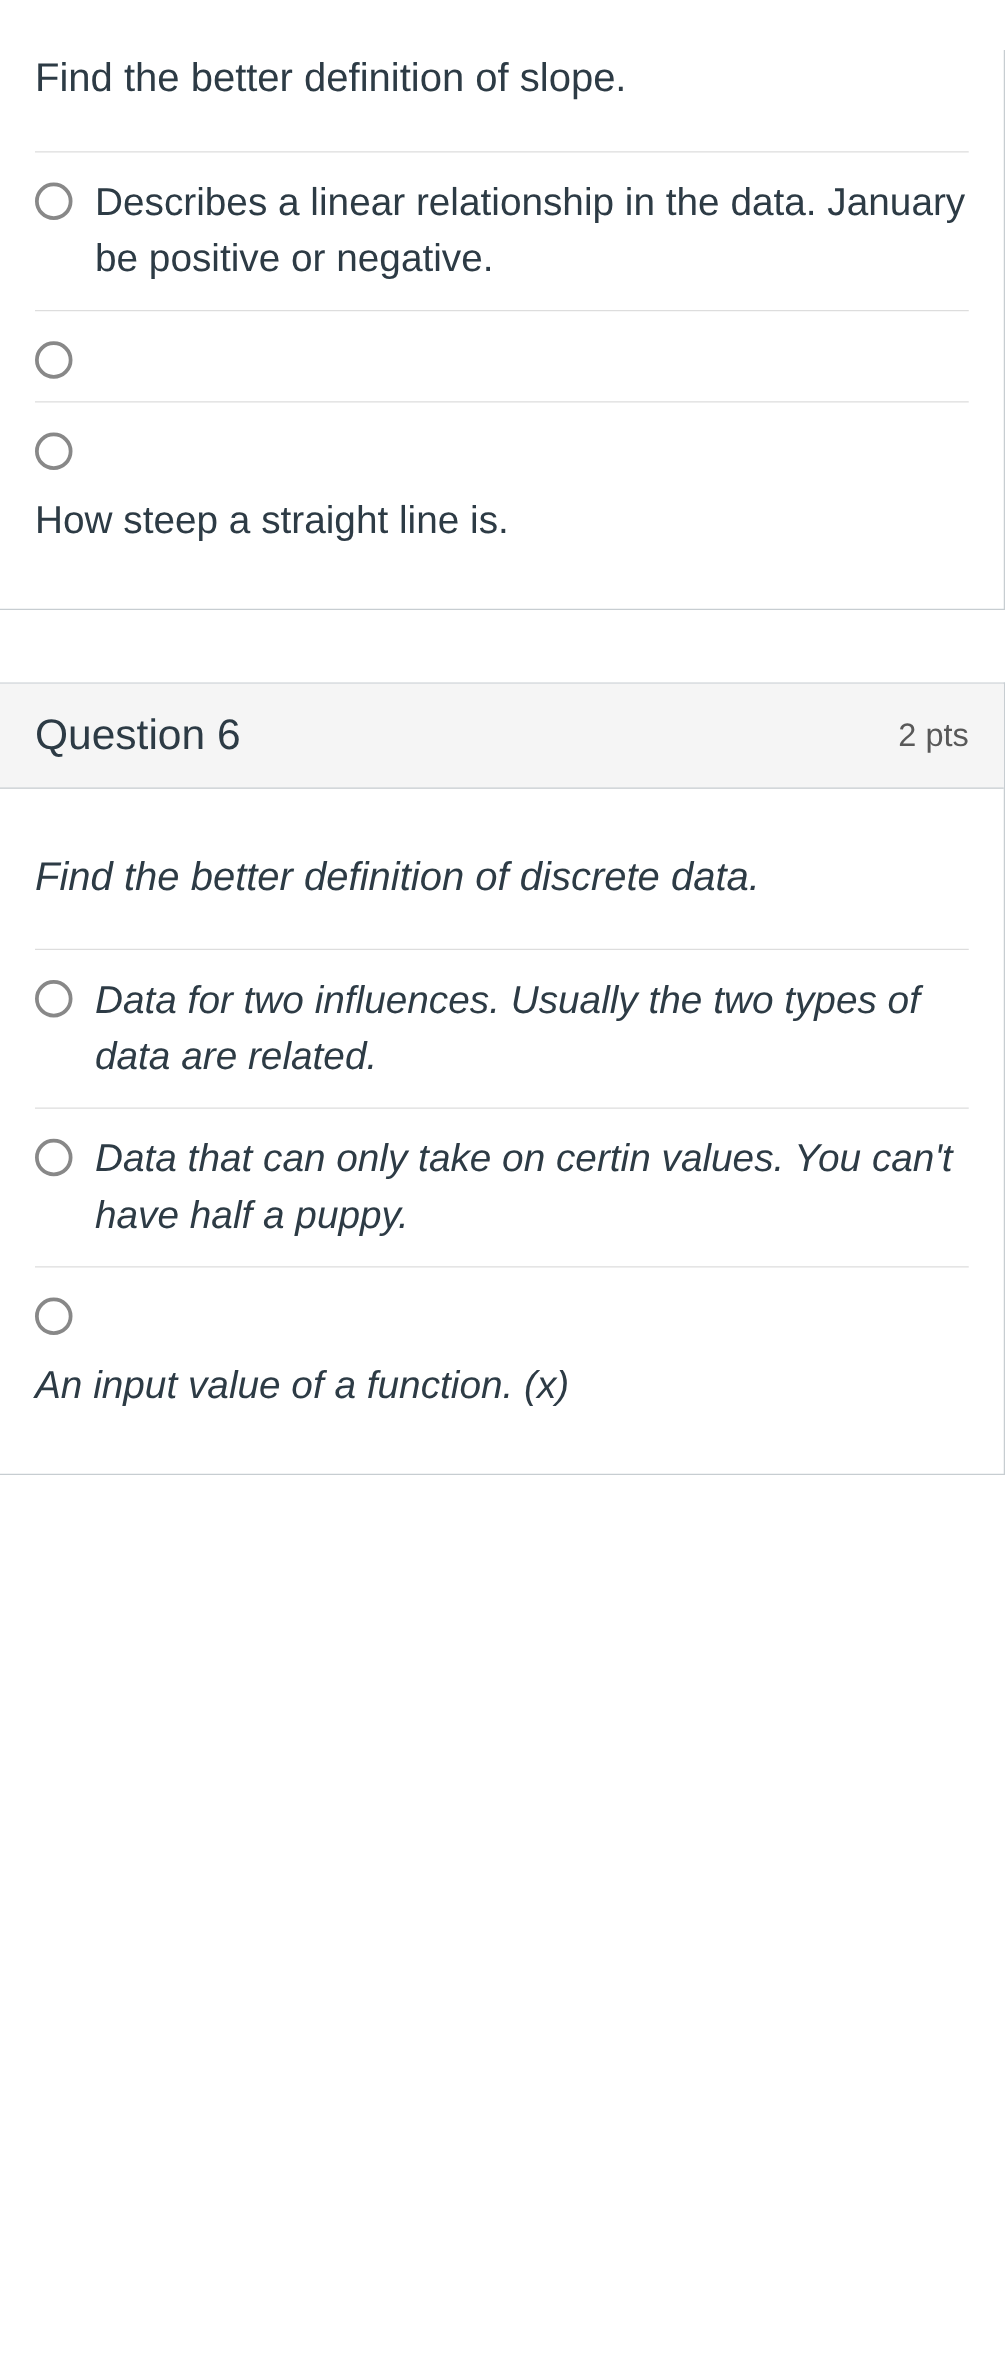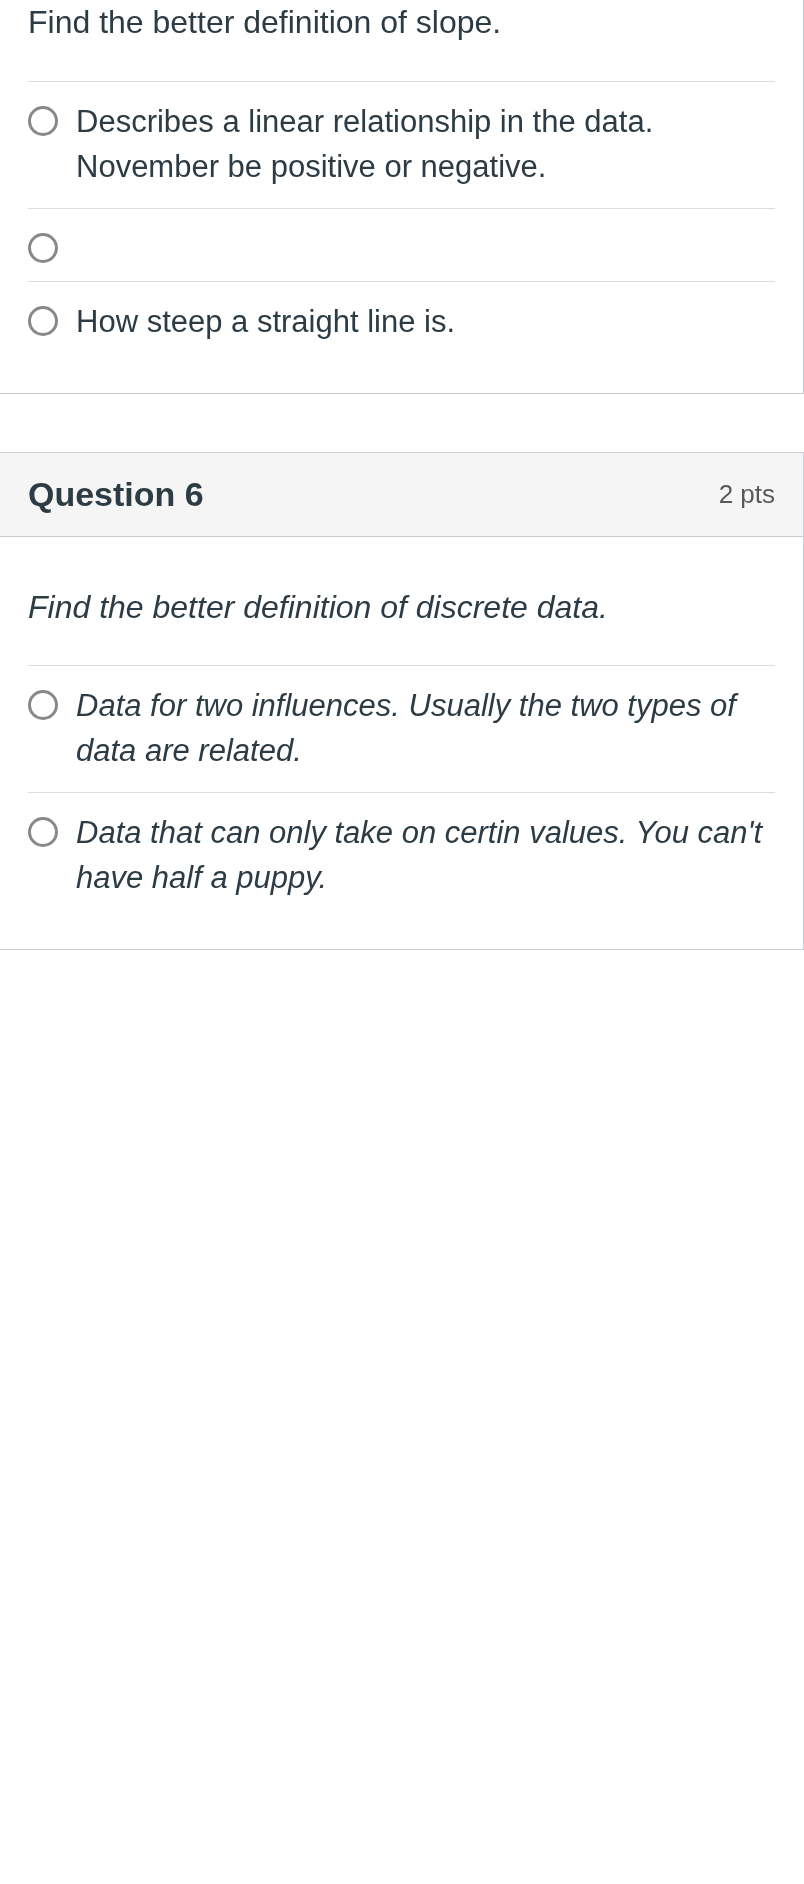--- a/index.html
+++ b/index.html
@@ -16,74 +16,74 @@
   .question-header {
     display: flex;
     justify-content: space-between;
     align-items: center;
     background: #f5f5f5;
     border-bottom: 1px solid #c7cdd1;
     padding: 22px 28px;
   }
   .question-title {
     font-size: 34px;
-    font-weight: 700;
+    font-weight: 400;
     color: #2d3b45;
   }
   .question-points {
     font-size: 26px;
     color: #595959;
   }
   .question-prompt {
     font-size: 32px;
     line-height: 1.4;
     color: #2d3b45;
     margin-bottom: 36px;
   }
   .options { }
   .option {
     display: flex;
     align-items: flex-start;
     gap: 18px;
     padding: 18px 0;
     border-top: 1px solid #ddd;
   }
-  .option:last-child { border-bottom: none; }
+  .option:last-child { border-bottom: none; flex-direction: column; }
   .radio {
     flex: none;
     width: 30px;
     height: 30px;
     border: 3px solid #888;
     border-radius: 50%;
     margin-top: 6px;
     background: #fff;
     cursor: pointer;
   }
   .option-text {
     font-size: 31px;
     line-height: 1.45;
     color: #2d3b45;
   }
   .gap {
     height: 58px;
     background: #fff;
   }
-  .first-card { border-top: none; }
+  .first-card { border-top: none; margin-top: 40px; }
   .first-card .question-body { padding-top: 0; }
 </style>
 </head>
 <body>
 
 <div class="question-card first-card">
   <div class="question-body">
     <div class="question-prompt">Find the better definition of slope.</div>
     <div class="options">
       <div class="option">
         <div class="radio"></div>
-        <div class="option-text">Describes a linear relationship in the data. November be positive or negative.</div>
+        <div class="option-text">Describes a linear relationship in the data. January be positive or negative.</div>
       </div>
       <div class="option">
         <div class="radio"></div>
       </div>
       <div class="option">
         <div class="radio"></div>
         <div class="option-text">How steep a straight line is.</div>
       </div>
     </div>
   </div>
@@ -100,15 +100,19 @@
     <div class="question-prompt">Find the better definition of discrete data.</div>
     <div class="options">
       <div class="option">
         <div class="radio"></div>
         <div class="option-text">Data for two influences.  Usually the two types of data are related.</div>
       </div>
       <div class="option">
         <div class="radio"></div>
         <div class="option-text">Data that can only take on certin values.  You can't have half a puppy.</div>
       </div>
+      <div class="option">
+        <div class="radio"></div>
+        <div class="option-text">An input value of a function. (x)</div>
+      </div>
     </div>
   </div>
 </div>
 
 </body></html>

